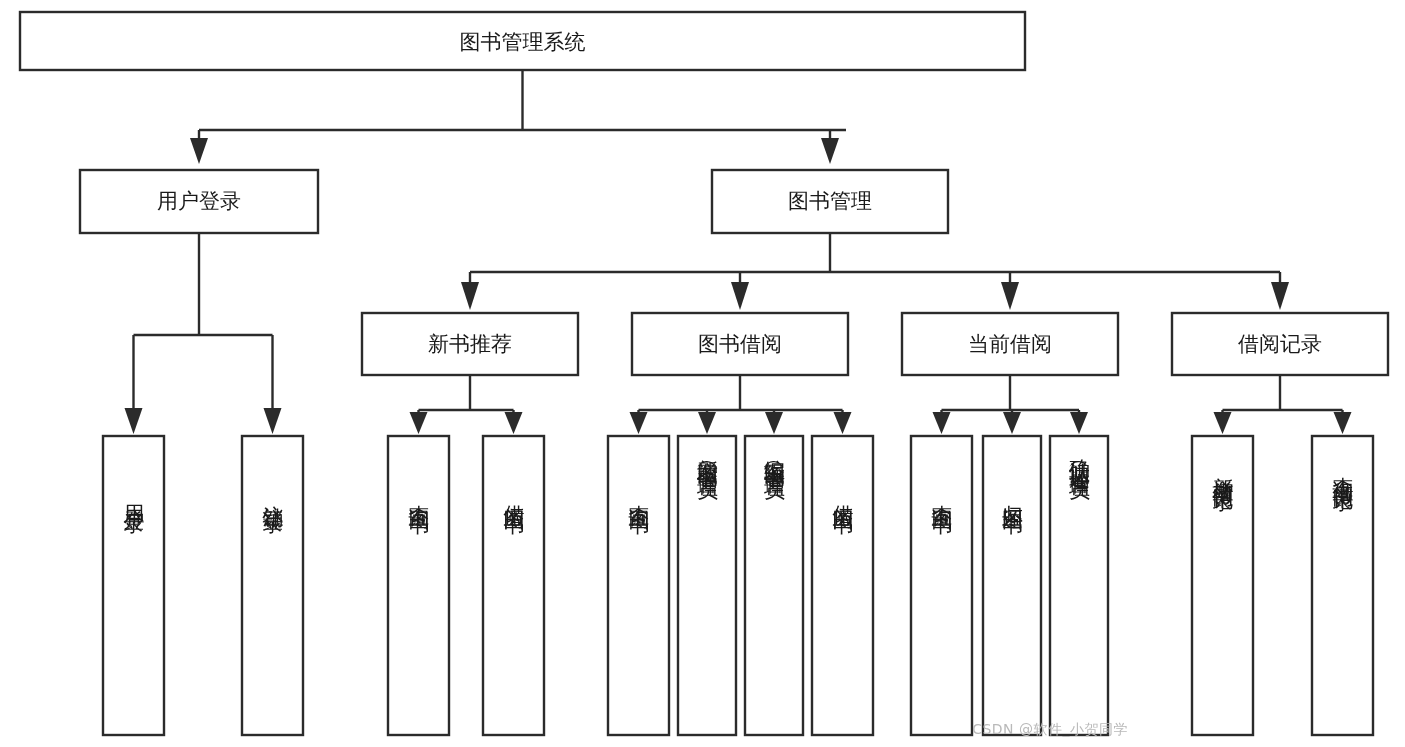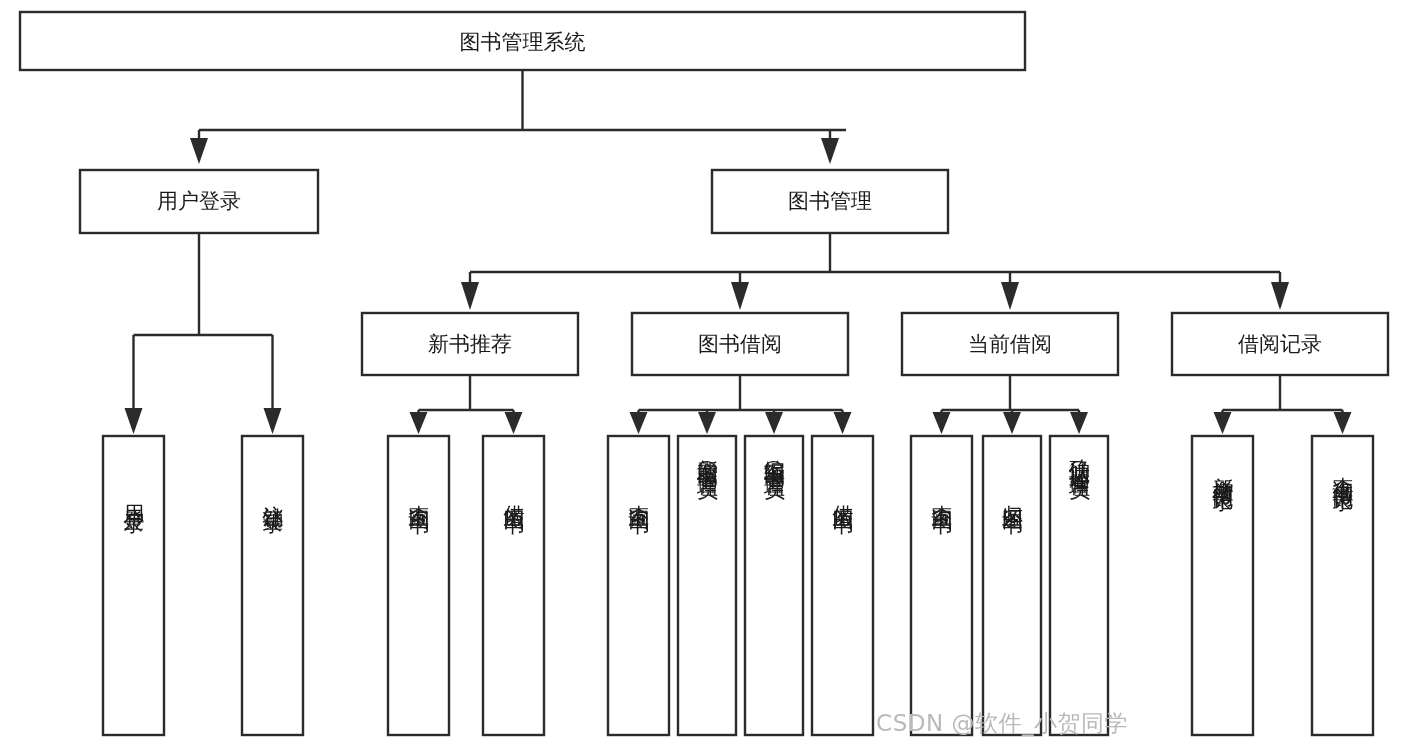--- a/index.html
+++ b/index.html
@@ -64,21 +64,21 @@
     line-height: 1.18;
     color: #1a1a1a;
     letter-spacing: 3px;
     white-space: nowrap;
   }
   .watermark {
     position: absolute;
     right: 8px;
     bottom: 8px;
     font-family: "DejaVu Sans", "Liberation Sans", sans-serif;
-    font-size: 23px;
+    font-size: 14px;
     color: #b9b9b9;
     letter-spacing: 0.5px;
     white-space: nowrap;
     pointer-events: none;
   }
 </style>
 </head>
 <body>
 
 <div id="diagram-root">

